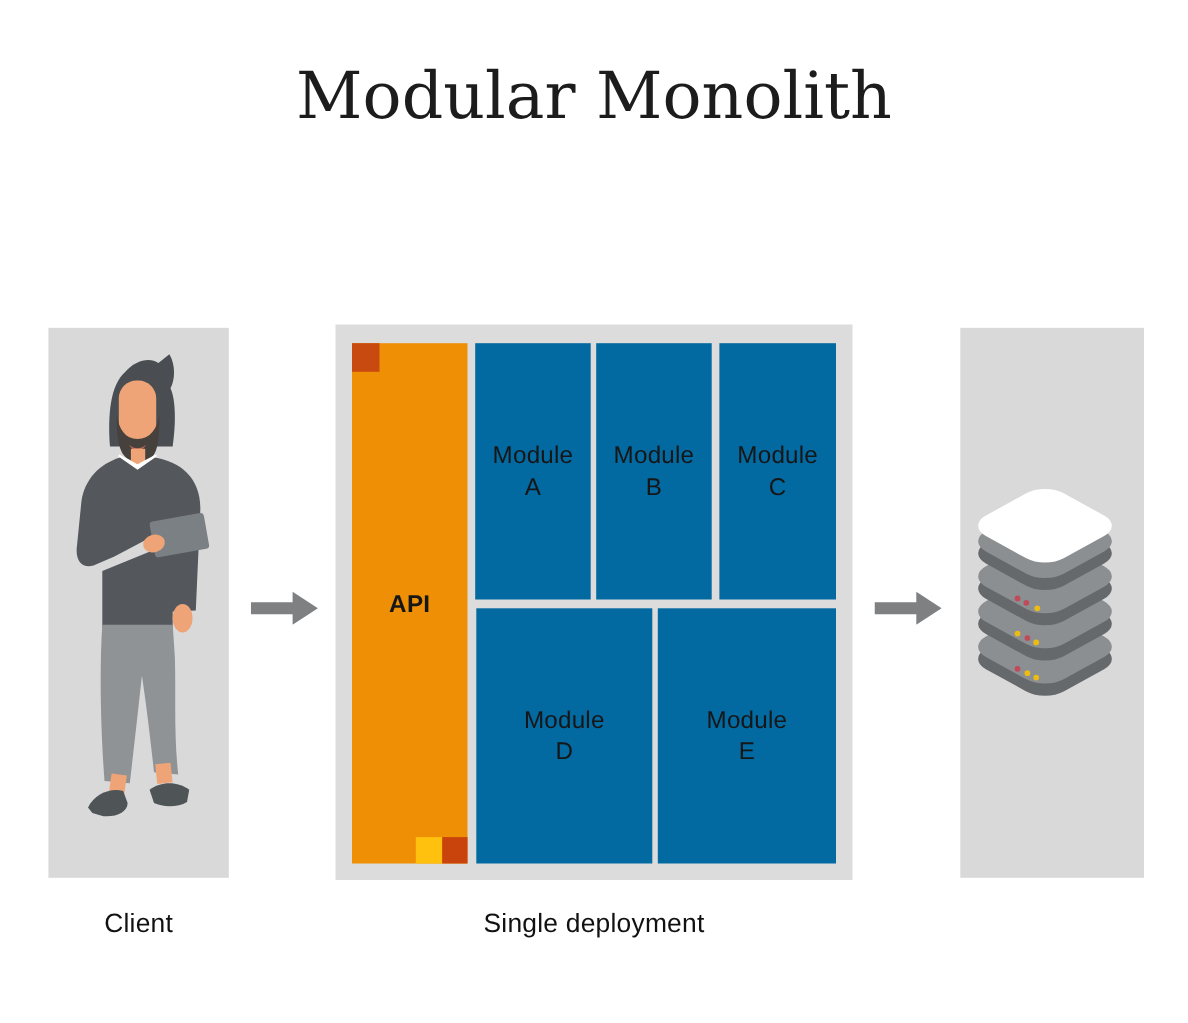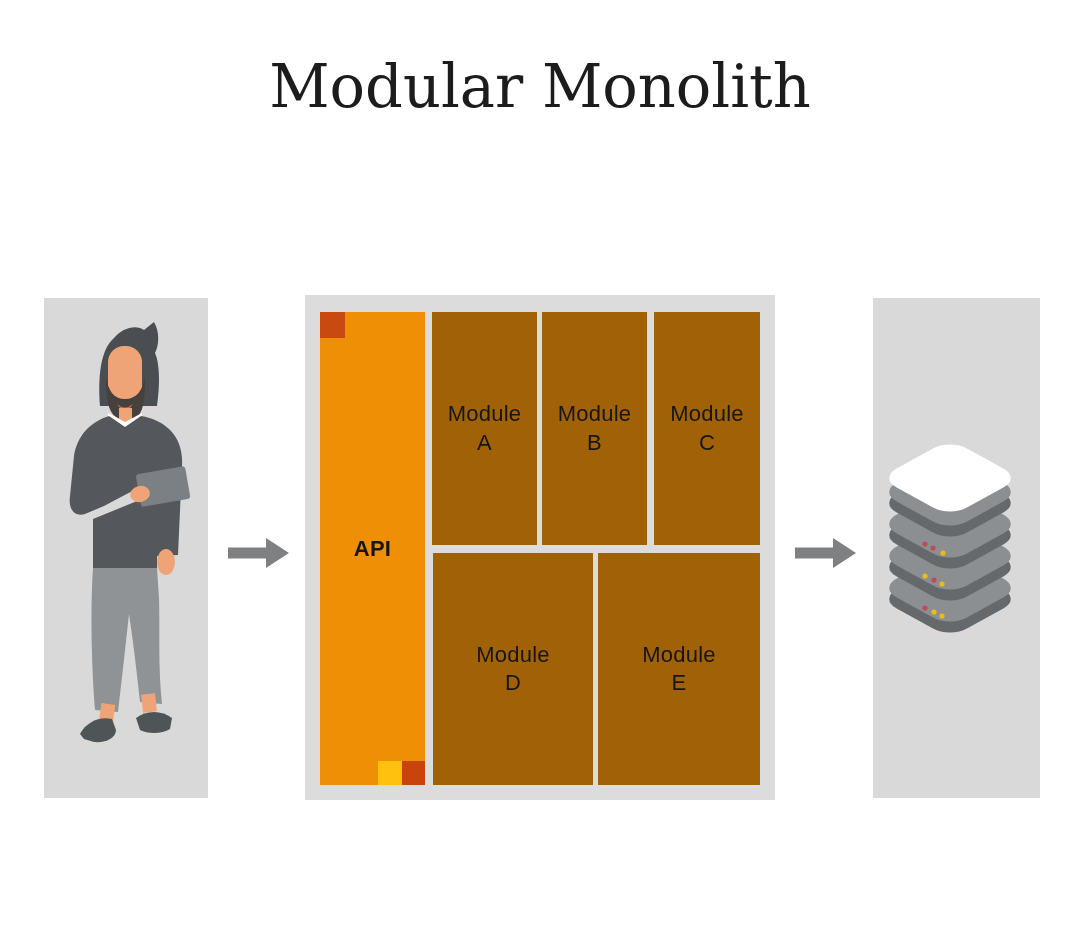--- a/index.html
+++ b/index.html
@@ -33,21 +33,21 @@
     background:var(--api-square-yellow,#FFC10E);
   }
   .api-sq-red{
     position:absolute;right:0;bottom:0;width:23px;height:24px;
     background:var(--api-square-red,#C8440C);
   }
   .api-label{
     font-size:22px;font-weight:700;color:#161616;letter-spacing:.3px;
   }
   .module{
-    position:absolute;background:#a16207;
+    position:absolute;background:#0369a1;
     display:flex;align-items:center;justify-content:center;text-align:center;
     font-size:22px;font-weight:500;color:#161616;line-height:1.28;letter-spacing:.2px;
   }
   .mod-a{left:127px;top:17px;width:105px;height:233px;}
   .mod-b{left:237px;top:17px;width:105px;height:233px;}
   .mod-c{left:349px;top:17px;width:106px;height:233px;}
   .mod-d{left:128px;top:258px;width:160px;height:232px;}
   .mod-e{left:293px;top:258px;width:162px;height:232px;}
   .arrow{position:absolute;width:61px;height:30px;top:538px;}
   .arrow-1{left:228px;}
@@ -160,14 +160,16 @@
       <circle cx="70" cy="255" r="2.6" fill="#EDBB12"></circle>
       <circle cx="52" cy="278" r="2.6" fill="#EDBB12"></circle>
       <circle cx="61" cy="282" r="2.6" fill="#C04A5A"></circle>
       <circle cx="69" cy="286" r="2.6" fill="#EDBB12"></circle>
       <circle cx="52" cy="310" r="2.6" fill="#C04A5A"></circle>
       <circle cx="61" cy="314" r="2.6" fill="#EDBB12"></circle>
       <circle cx="69" cy="318" r="2.6" fill="#EDBB12"></circle>
     </svg>
   </div>
 
+  <div class="caption cap-client">Client</div>
+  <div class="caption cap-deploy">Single deployment</div>
 
 </div>
 
 </body></html>

